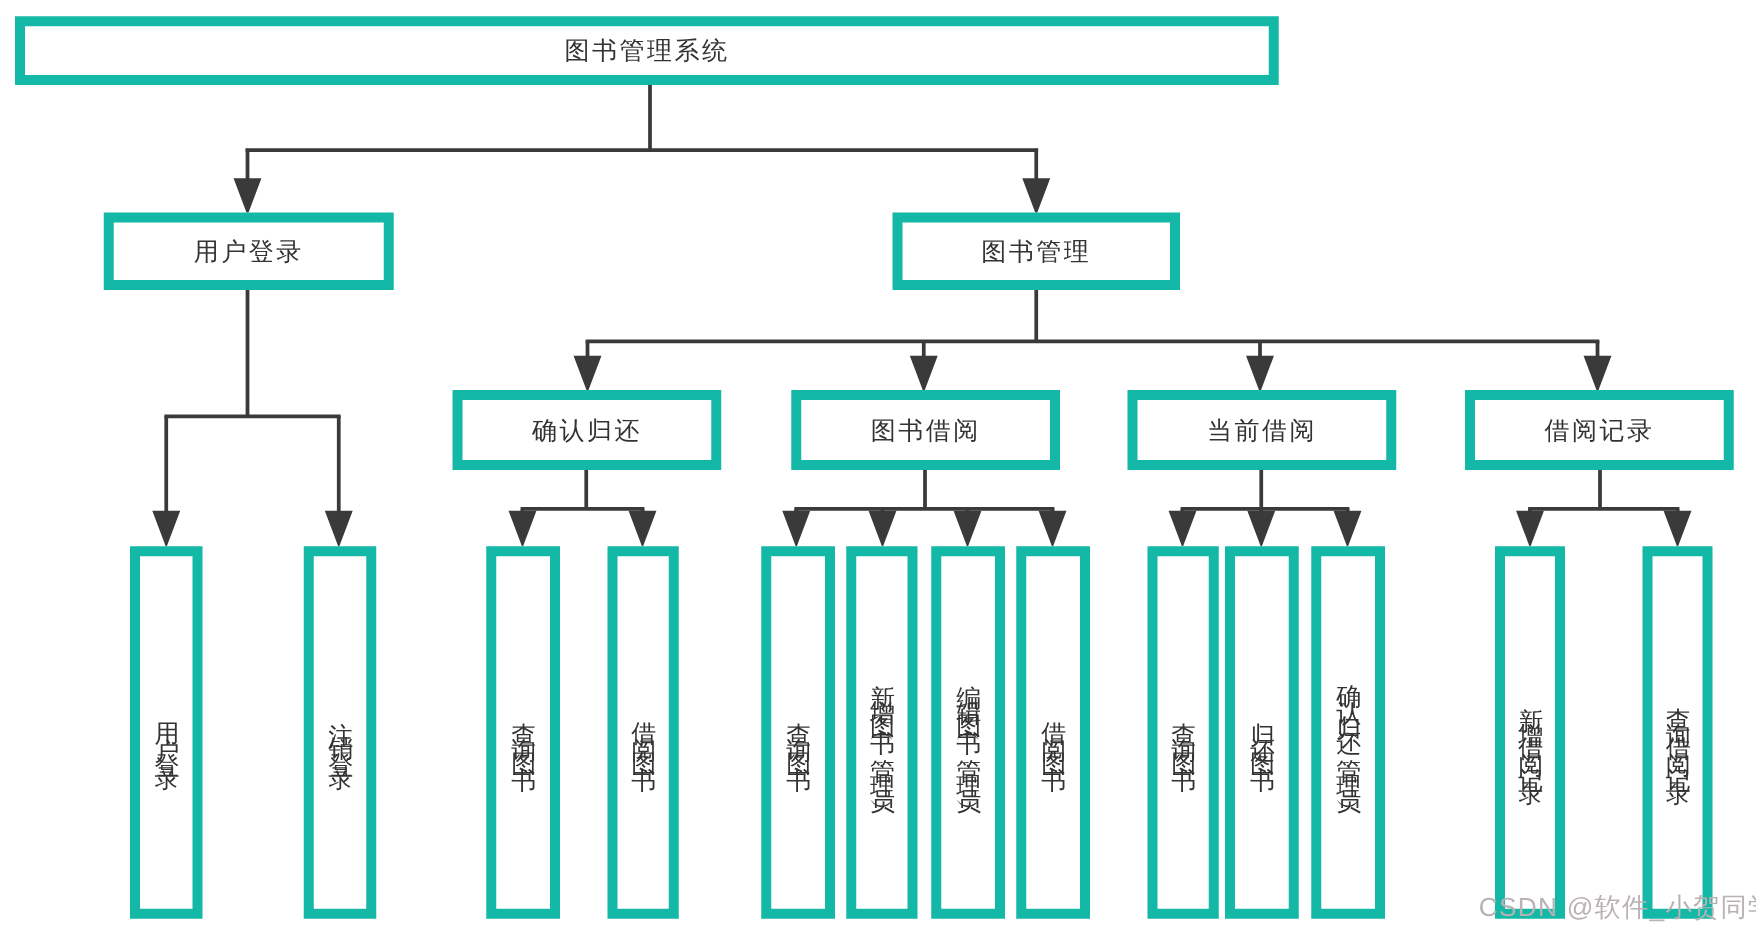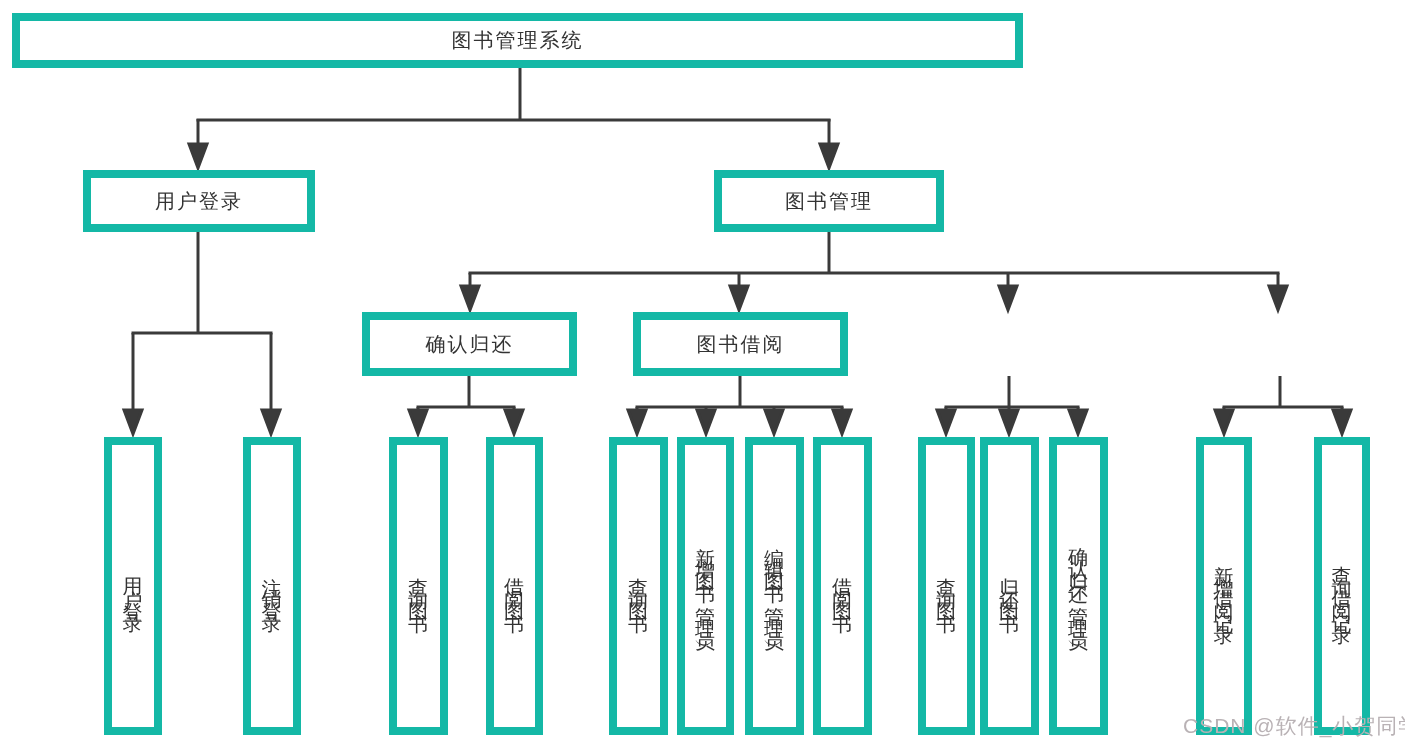--- a/index.html
+++ b/index.html
@@ -105,20 +105,26 @@
   <div class="box" style="left:714px;top:170px;width:230px;height:62px;text-align:right;">
     <span class="h-label">图书管理</span>
   </div>
 
   <div class="box" style="left:362px;top:312px;width:215px;height:64px;">
     <span class="h-label">确认归还</span>
   </div>
   <div class="box" style="left:633px;top:312px;width:215px;height:64px;justify-content:center;">
     <span class="h-label">图书借阅</span>
   </div>
+  <div class="box" style="left:902px;top:312px;width:215px;height:64px;">
+    <span class="h-label">当前借阅</span>
+  </div>
+  <div class="box" style="left:1172px;top:312px;width:215px;height:64px;">
+    <span class="h-label">借阅记录</span>
+  </div>
 
   <div class="box v-box" style="left:104px;top:437px;width:58px;height:298px;">
     <span>用户登录</span>
   </div>
   <div class="box v-box" style="left:243px;top:437px;width:58px;height:298px;">
     <span>注销登录</span>
   </div>
 
   <div class="box v-box" style="left:389px;top:437px;width:59px;height:298px;">
     <span>查询图书</span>

